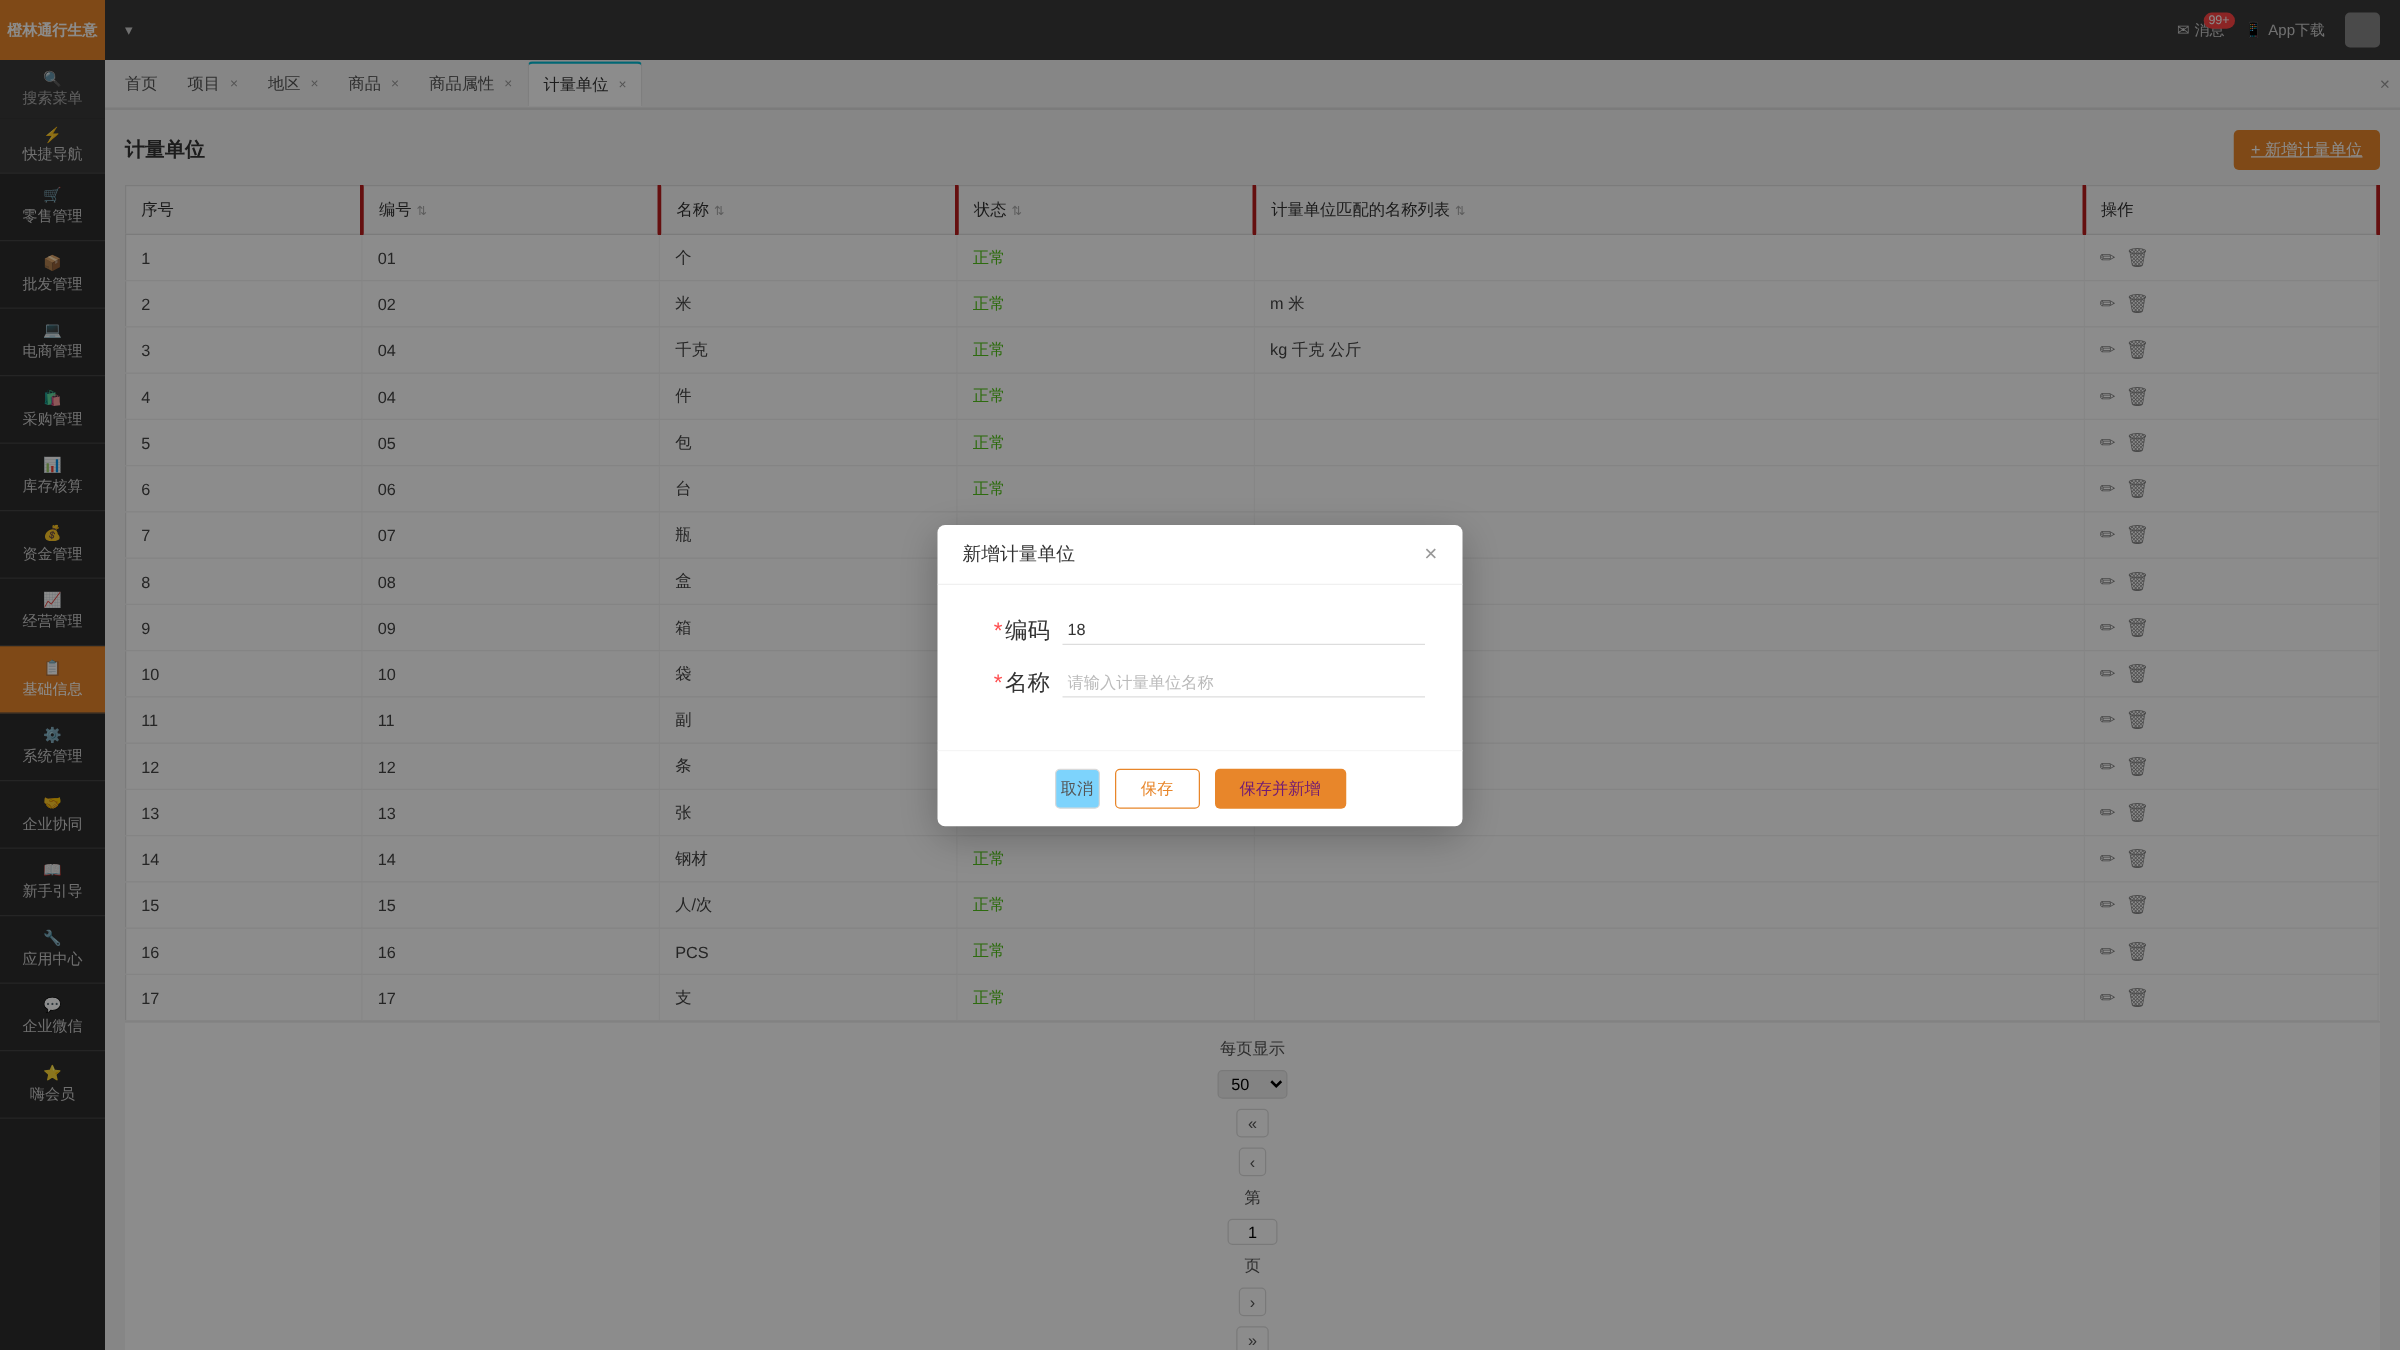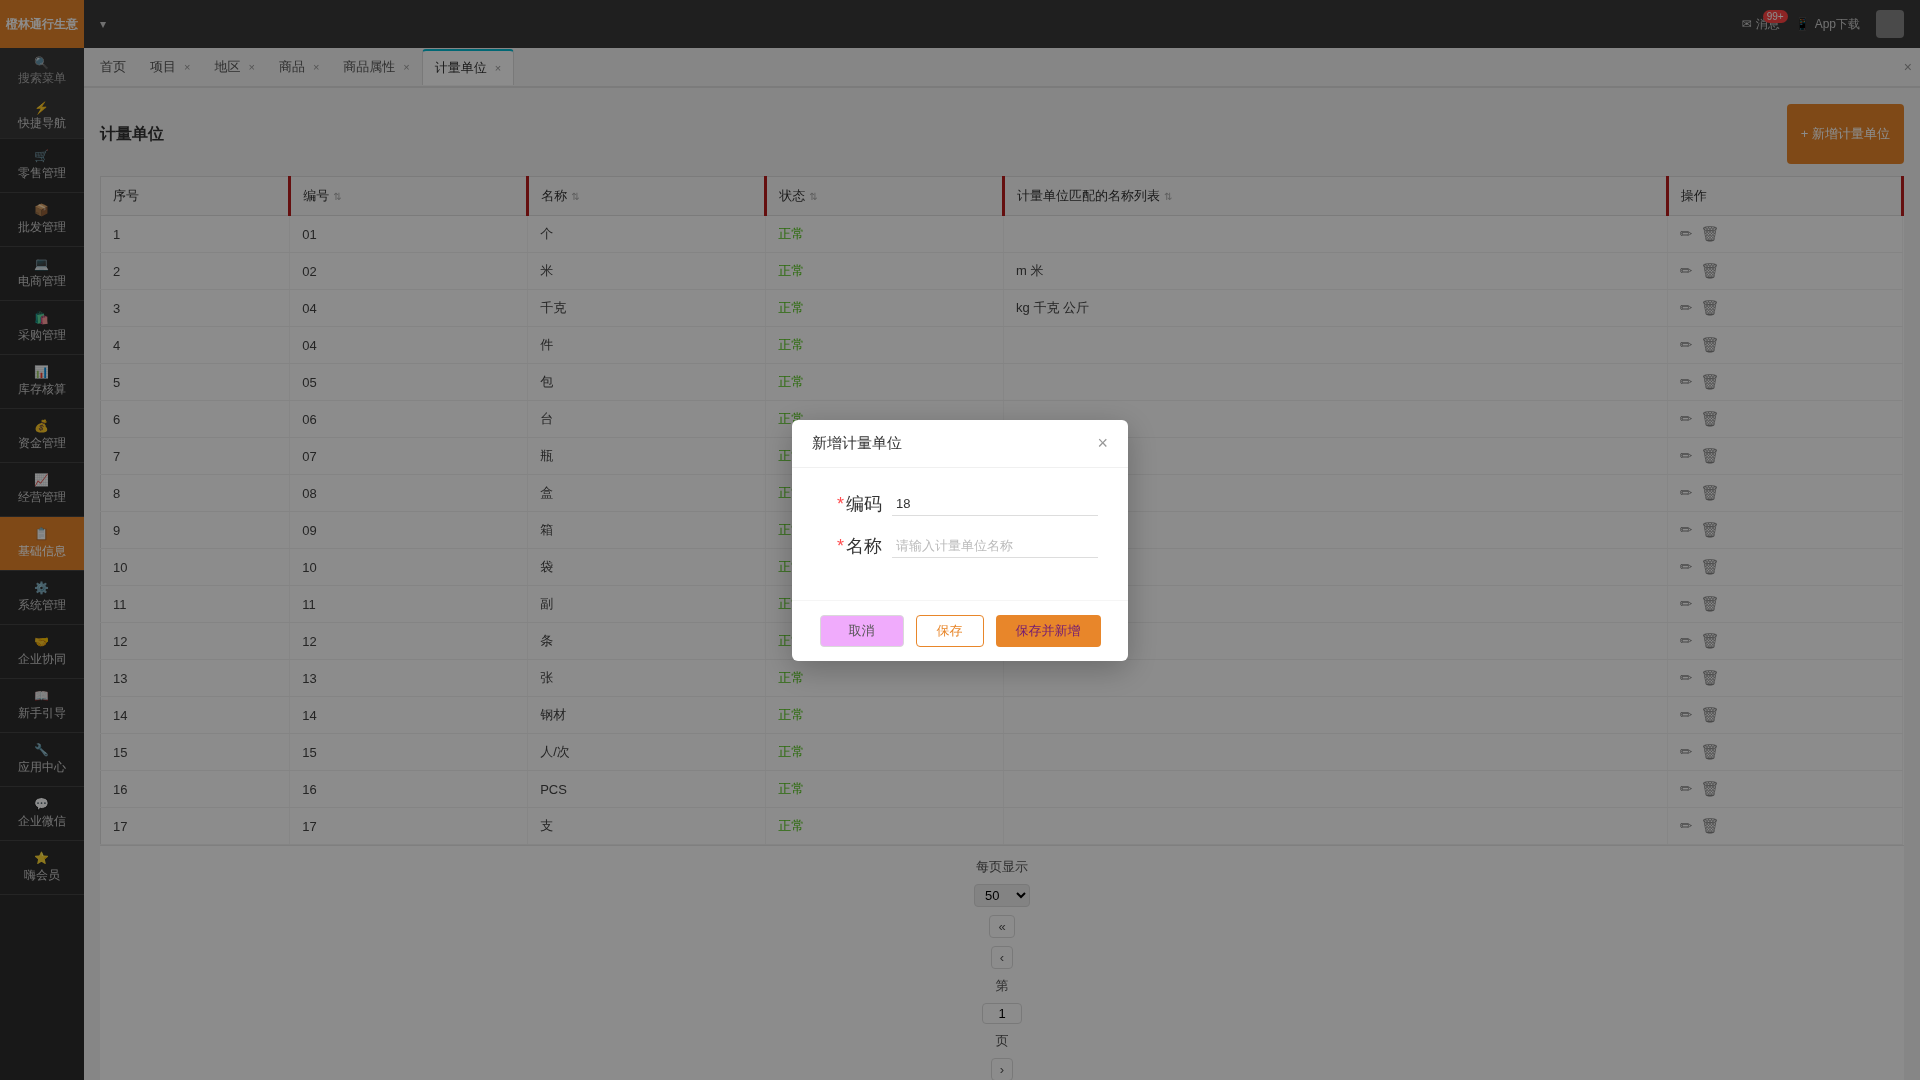--- a/index.html
+++ b/index.html
@@ -189,24 +189,25 @@
     }
     .page-title {
       font-size: 16px;
       font-weight: bold;
       color: #333;
     }
     .btn-add {
       background: #e8862a;
       color: white;
       border: none;
-      padding: 21px 14px;
+      padding: 7px 14px;
       border-radius: 4px;
       font-size: 13px;
       cursor: pointer;
+      text-decoration: underline;
     }
 
     
     .data-table {
       width: 100%;
       background: white;
       border-collapse: collapse;
       border: 1px solid #e0e0e0;
     }
     .data-table th {
@@ -287,21 +288,21 @@
       top: 0; left: 0; right: 0; bottom: 0;
       background: rgba(0,0,0,0.45);
       display: flex;
       align-items: center;
       justify-content: center;
       z-index: 1000;
     }
     .modal {
       background: white;
       border-radius: 6px;
-      width: 336px;
+      width: 420px;
       box-shadow: 0 8px 32px rgba(0,0,0,0.25);
       overflow: hidden;
     }
     .modal-header {
       padding: 14px 20px;
       border-bottom: 1px solid #f0f0f0;
       display: flex;
       justify-content: space-between;
       align-items: center;
     }
@@ -353,23 +354,23 @@
     }
     .modal-footer {
       padding: 14px 20px;
       display: flex;
       justify-content: center;
       gap: 12px;
       border-top: 1px solid #f5f5f5;
     }
     .btn-cancel {
       border: 1px solid #d9d9d9;
-      background: #f0abfc;
+      background: #7dd3fc;
       color: #555;
-      padding: 6px 28px;
+      padding: 6px 4px;
       border-radius: 4px;
       cursor: pointer;
       font-size: 13px;
     }
     .btn-save {
       border: 1px solid #e8862a;
       background: white;
       color: #e8862a;
       padding: 6px 20px;
       border-radius: 4px;

